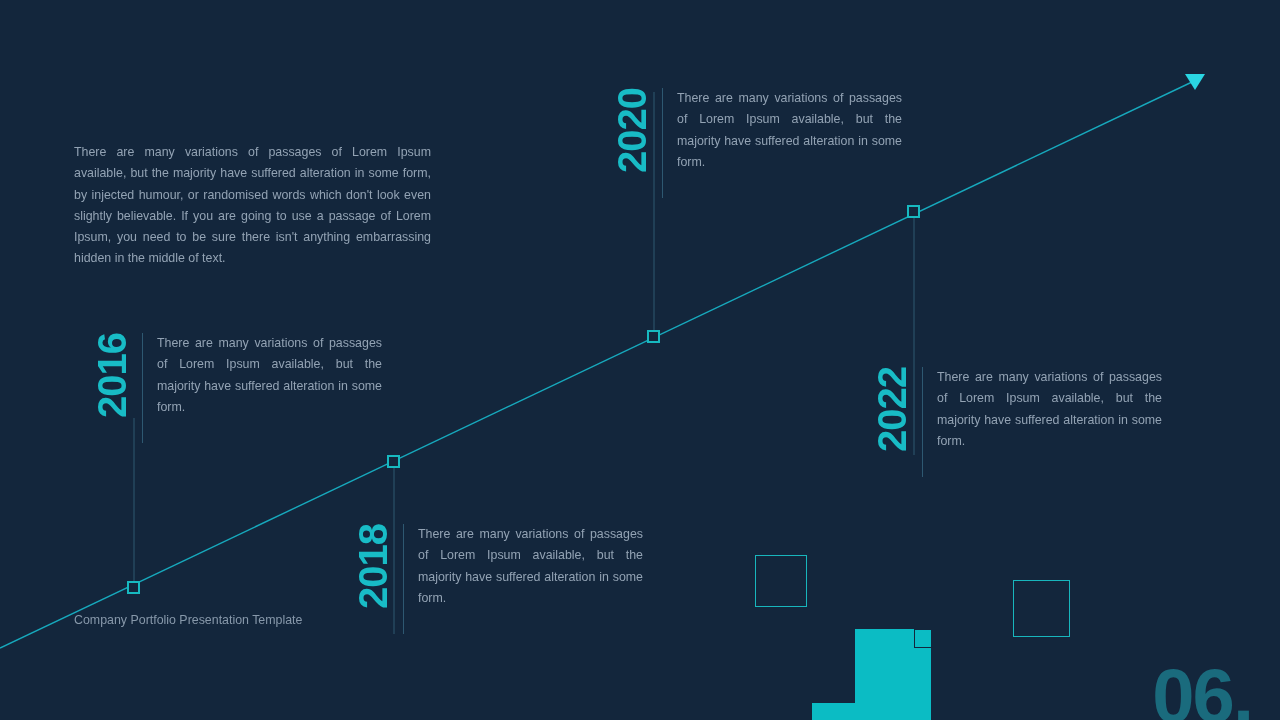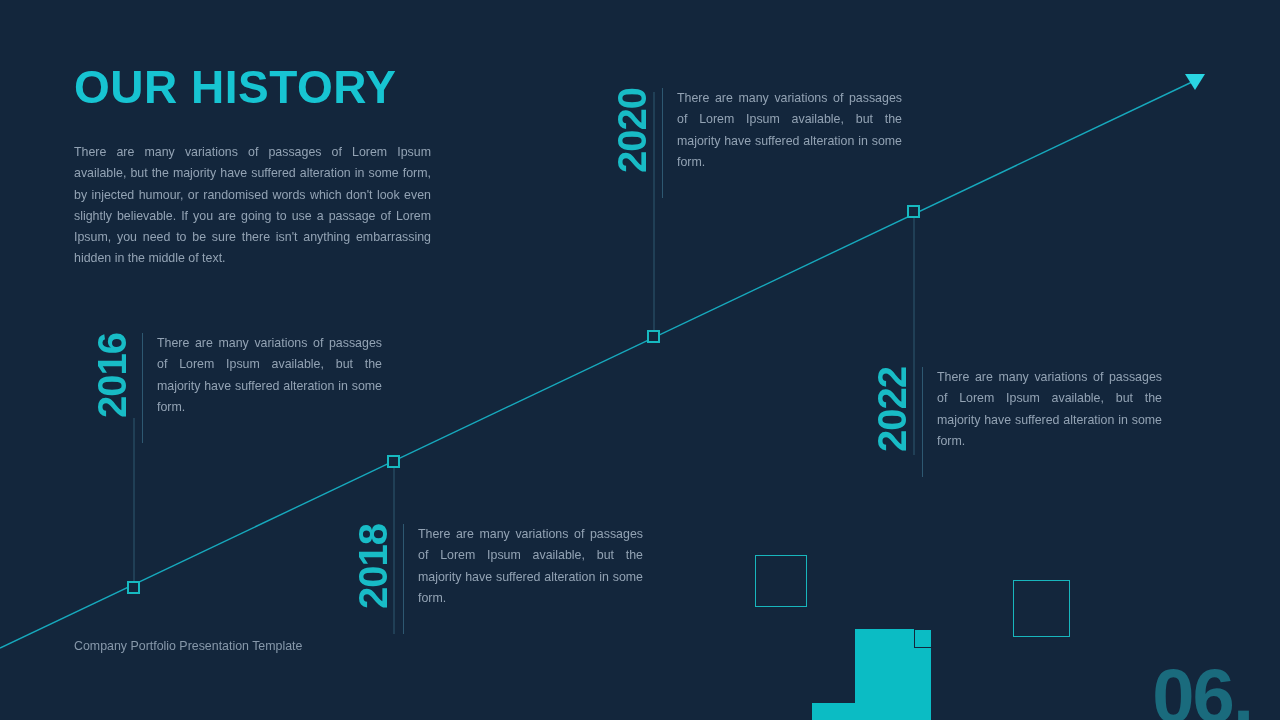--- a/index.html
+++ b/index.html
@@ -90,21 +90,21 @@
     font-size: 12.4px;
     line-height: 21.3px;
     color: #93a3b4;
     text-align: justify;
     margin: 0;
   }
 
   
   #footer-note {
     position: absolute;
-    left: 74px; top: 639px;
+    left: 74px; top: 613px;
     font-size: 12.4px;
     color: #8798aa;
   }
   #page-number {
     position: absolute;
     right: 28px; bottom: -14px;
     font-size: 76px;
     font-weight: bold;
     color: #1a6b7d;
     letter-spacing: -2px;
@@ -129,21 +129,20 @@
     <line x1="394" y1="462" x2="394" y2="634" stroke="#2e5871" stroke-width="1"></line>
     <line x1="654" y1="337" x2="654" y2="92" stroke="#2e5871" stroke-width="1"></line>
     <line x1="914" y1="212" x2="914" y2="455" stroke="#2e5871" stroke-width="1"></line>
   </svg>
 
   <div class="node-marker" style="left:127px; top:581px;"></div>
   <div class="node-marker" style="left:387px; top:455px;"></div>
   <div class="node-marker" style="left:647px; top:330px;"></div>
   <div class="node-marker" style="left:907px; top:205px;"></div>
 
-  <h1 id="page-title">OUR HISTORY</h1>
   <p id="intro-paragraph">There are many variations of passages of Lorem Ipsum available, but the majority have suffered alteration in some form, by injected humour, or randomised words which don't look even slightly believable. If you are going to use a passage of Lorem Ipsum, you need to be sure there isn't anything embarrassing hidden in the middle of text.</p>
 
   <div class="milestone" style="left:612px; top:88px; height:110px;">
     <div class="year">2020</div>
     <div class="milestone-divider"></div>
     <p class="milestone-text" style="width:225px;">There are many variations of passages of Lorem Ipsum available, but the majority have suffered alteration in some form.</p>
   </div>
 
   <div class="milestone" style="left:92px; top:333px; height:110px;">
     <div class="year">2016</div>

